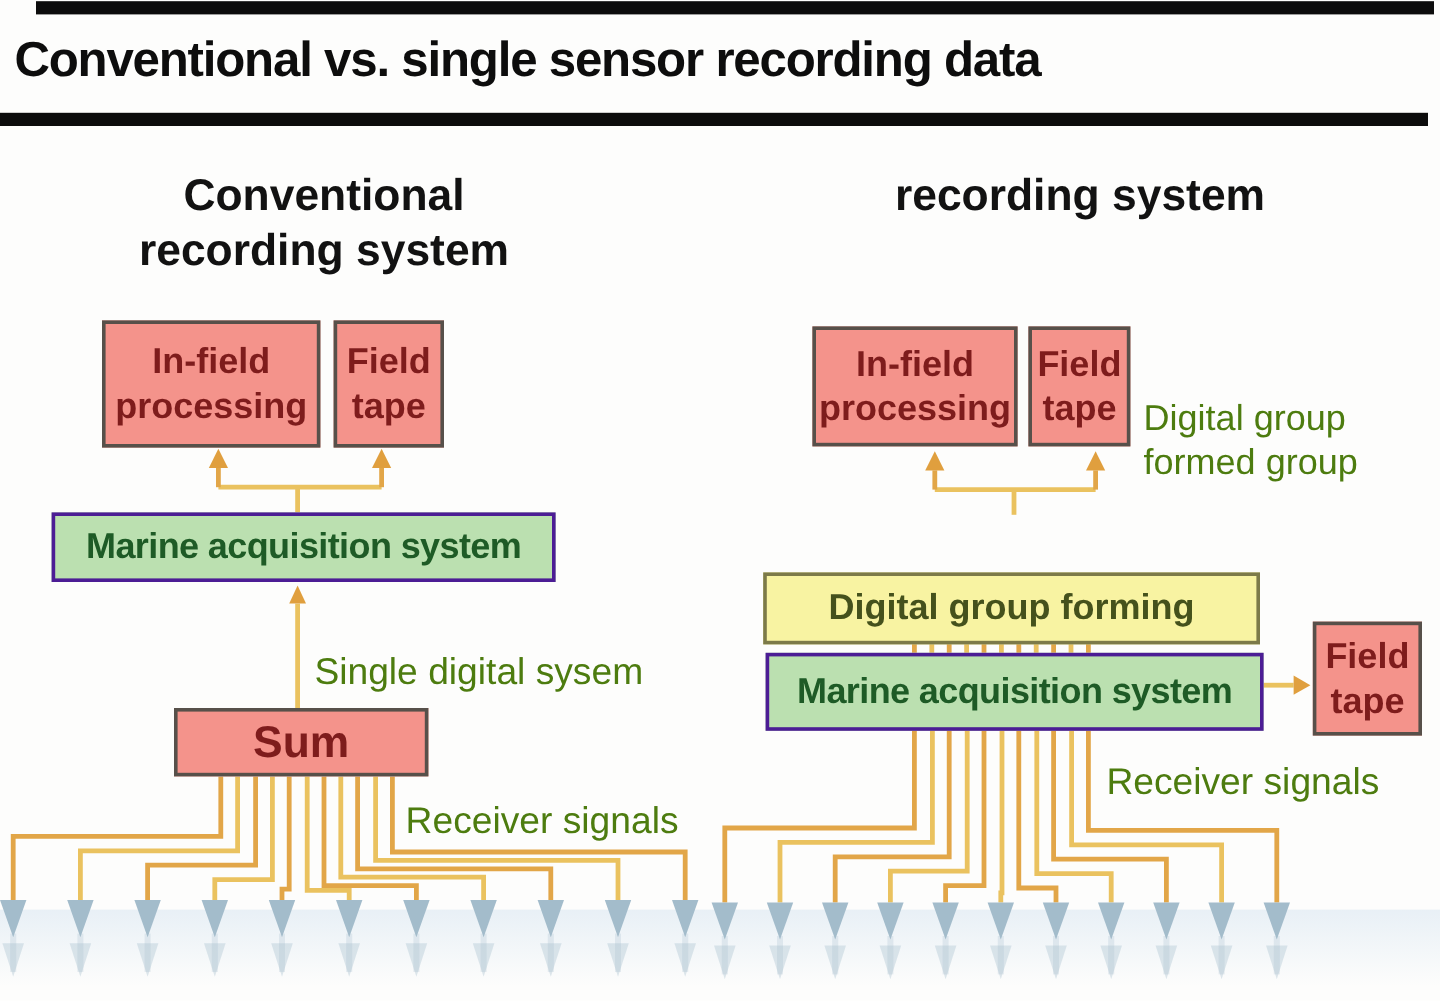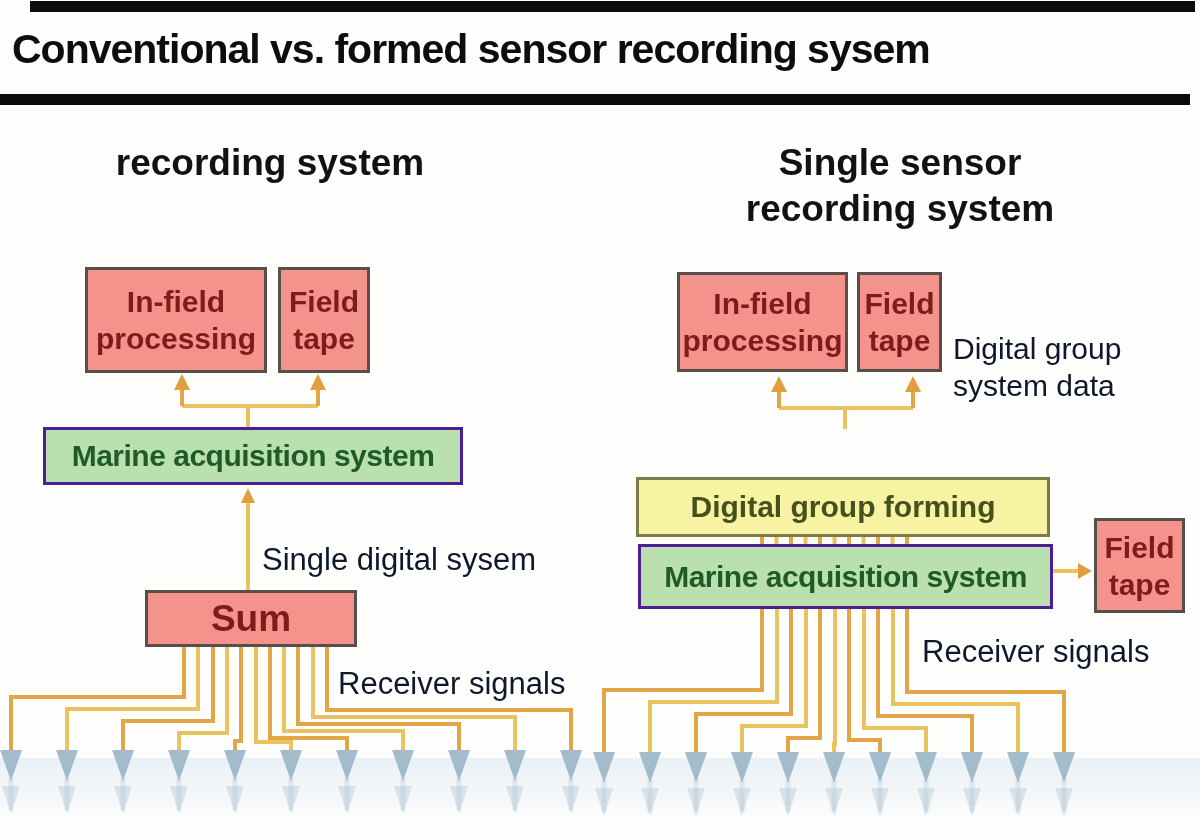--- a/index.html
+++ b/index.html
@@ -22,32 +22,32 @@
   .box{
     position:absolute; box-sizing:border-box;
     display:flex; flex-direction:column; align-items:center; justify-content:center;
     text-align:center; font-weight:bold;
   }
   .box-red{background:#f4938b; border:3px solid #57504a; color:#7e1c1c;}
   .box-green{background:#bbe0b0; border:3px solid #4c1d95; color:#1e5b26;}
   .box-yellow{background:#f8f3a2; border:3px solid #7c7a49; color:#45511c;}
   .two-line{font-size:30px; line-height:37px;}
   .note{
-    position:absolute; color:#0f172a; font-size:31px; line-height:37px;
+    position:absolute; color:#4d7c0f; font-size:31px; line-height:37px;
     white-space:nowrap;
   }
   svg.wires{position:absolute; left:0; top:0;}
 </style>
 </head>
 <body>
 
 <div class="stage">
 
   <div class="rule" style="left:30px; top:1px; width:1165px; height:11px;"></div>
-  <div class="fig-title">Conventional vs. formed sensor recording sysem</div>
+  <div class="fig-title">Conventional vs. single sensor recording data</div>
   <div class="rule" style="left:0px; top:94px; width:1190px; height:11px;"></div>
 
   <svg class="wires" width="1200" height="834" viewBox="0 0 1200 834">
     <defs>
       <g id="bh" fill="#a3bccb">
         <polygon points="-11,0 11,0 0,31"></polygon>
         <polygon points="-9,36 9,36 0,64" opacity="0.35"></polygon>
         <rect x="-2.5" y="28" width="5" height="32" opacity="0.25"></rect>
       </g>
       <linearGradient id="bluefade" x1="0" y1="0" x2="0" y2="1">
@@ -158,20 +158,21 @@
         <use href="#bh" x="834" y="752"></use>
       <use href="#bh" x="880" y="752"></use>
         <use href="#bh" x="926" y="752"></use>
       <use href="#bh" x="972" y="752"></use>
         <use href="#bh" x="1018" y="752"></use>
       <use href="#bh" x="1064" y="752"></use>
     </g>
   </svg>
 
   <div class="col-heading" style="left:95px;">
+    <div>Conventional</div>
     <div>recording system</div>
   </div>
 
   <div class="box box-red two-line" style="left:85px; top:267px; width:182px; height:106px;">
     <div>In-field</div>
     <div>processing</div>
   </div>
 
   <div class="box box-red two-line" style="left:278px; top:267px; width:92px; height:106px;">
     <div>Field</div>
@@ -184,37 +185,36 @@
 
   <div class="note" style="left:262px; top:541px;">Single digital sysem</div>
 
   <div class="box box-red" style="left:145px; top:590px; width:212px; height:57px; font-size:37px;">
     <div>Sum</div>
   </div>
 
   <div class="note" style="left:338px; top:665px;">Receiver signals</div>
 
   <div class="col-heading" style="left:725px;">
-    <div>Single sensor</div>
     <div>recording system</div>
   </div>
 
   <div class="box box-red two-line" style="left:677px; top:272px; width:171px; height:100px;">
     <div>In-field</div>
     <div>processing</div>
   </div>
 
   <div class="box box-red two-line" style="left:857px; top:272px; width:85px; height:100px;">
     <div>Field</div>
     <div>tape</div>
   </div>
 
   <div class="note" style="left:953px; top:330px; font-size:30px;">
     <div>Digital group</div>
-    <div>system data</div>
+    <div>formed group</div>
   </div>
 
   <div class="box box-yellow" style="left:636px; top:429px; width:414px; height:60px; font-size:30px;margin-top:48px;">
     <div>Digital group forming</div>
   </div>
 
   <div class="box box-green" style="left:638px; top:544px; width:415px; height:65px; font-size:30px; letter-spacing:-0.5px;">
     <div>Marine acquisition system</div>
   </div>
 

